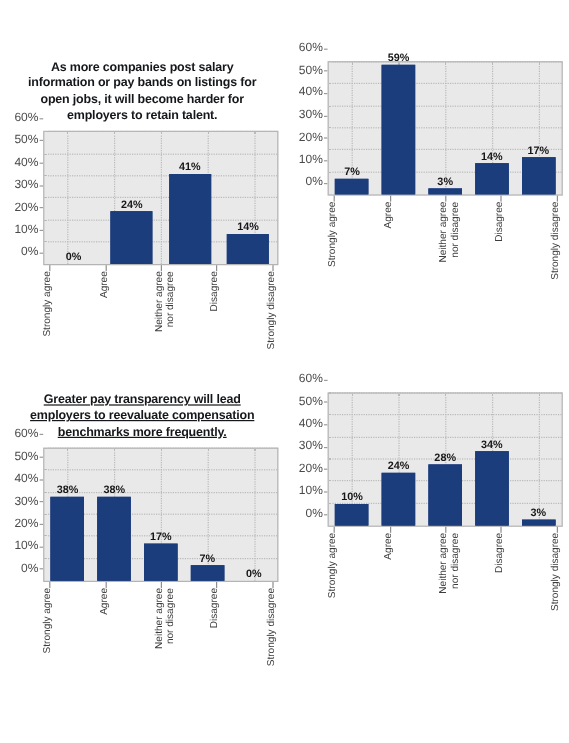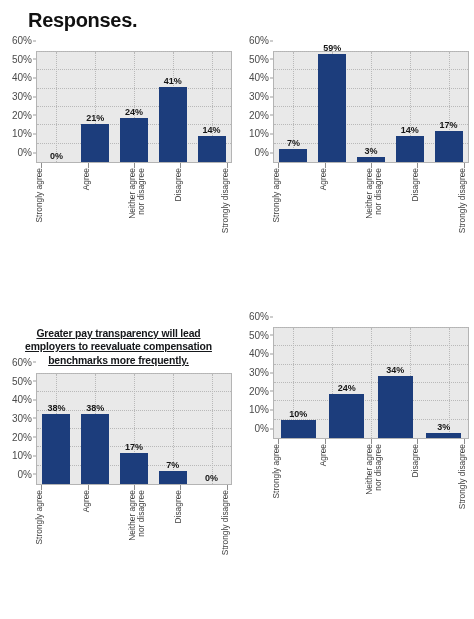--- a/index.html
+++ b/index.html
@@ -146,26 +146,26 @@
     font-size:10.6px;font-weight:bold;color:#3d3d3d;
     line-height:1.02;letter-spacing:0.3px;
   }
 </style>
 </head>
 <body>
 
 <div class="page">
 
   <div class="header">
-    <div class="h-title">Responses.</div>
   </div>
 
   <div class="grid">
 
     <div class="panel p1">
+      <div class="p-title">As more companies post salary information or pay bands on listings for open jobs, it will become harder for employers to retain talent.</div>
       <div class="plot-wrap">
         <div class="plot-row">
           <div class="yaxis">
               <div class="ytick" style="bottom: 0%;">0%</div>
               <div class="ytick" style="bottom: 16.6667%;">10%</div>
               <div class="ytick" style="bottom: 33.3333%;">20%</div>
               <div class="ytick" style="bottom: 50%;">30%</div>
               <div class="ytick" style="bottom: 66.6667%;">40%</div>
               <div class="ytick" style="bottom: 83.3333%;">50%</div>
               <div class="ytick" style="bottom: 100%;">60%</div>
@@ -179,24 +179,20 @@
               <div class="gridline-h" style="bottom: 100%;"></div>
               <div class="gridline-h" style="bottom: 83.3333%;"></div>
               <div class="gridline-h" style="bottom: 66.6667%;"></div>
               <div class="gridline-h" style="bottom: 50%;"></div>
               <div class="gridline-h" style="bottom: 33.3333%;"></div>
               <div class="gridline-h" style="bottom: 16.6667%;"></div>
             <div class="bars">
                 <div class="barcell">
                   <div class="blabel" style="bottom: calc(0% + 1px);">0%</div>
                   <div class="bar" style="height: 0%; background: rgb(28, 61, 124); border: none;"></div>
-                </div>
-                <div class="barcell">
-                  <div class="blabel" style="bottom: calc(35% + 1px);">21%</div>
-                  <div class="bar" style="height: 35%; background: rgb(28, 61, 124);"></div>
                 </div>
                 <div class="barcell">
                   <div class="blabel" style="bottom: calc(40% + 1px);">24%</div>
                   <div class="bar" style="height: 40%; background: rgb(28, 61, 124);"></div>
                 </div>
                 <div class="barcell">
                   <div class="blabel" style="bottom: calc(68.3333% + 1px);">41%</div>
                   <div class="bar" style="height: 68.3333%; background: rgb(28, 61, 124);"></div>
                 </div>
                 <div class="barcell">
@@ -384,20 +380,24 @@
             <div class="bars">
                 <div class="barcell">
                   <div class="blabel" style="bottom: calc(16.6667% + 1px);">10%</div>
                   <div class="bar" style="height: 16.6667%; background: rgb(28, 61, 124);"></div>
                 </div>
                 <div class="barcell">
                   <div class="blabel" style="bottom: calc(40% + 1px);">24%</div>
                   <div class="bar" style="height: 40%; background: rgb(28, 61, 124);"></div>
                 </div>
                 <div class="barcell">
+                  <div class="blabel" style="bottom: calc(46.6667% + 1px);">28%</div>
+                  <div class="bar" style="height: 46.6667%; background: rgb(28, 61, 124);"></div>
+                </div>
+                <div class="barcell">
                   <div class="blabel" style="bottom: calc(56.6667% + 1px);">34%</div>
                   <div class="bar" style="height: 56.6667%; background: rgb(28, 61, 124);"></div>
                 </div>
                 <div class="barcell">
                   <div class="blabel" style="bottom: calc(5% + 1px);">3%</div>
                   <div class="bar" style="height: 5%; background: rgb(28, 61, 124);"></div>
                 </div>
               </div>
           </div>
         </div>

